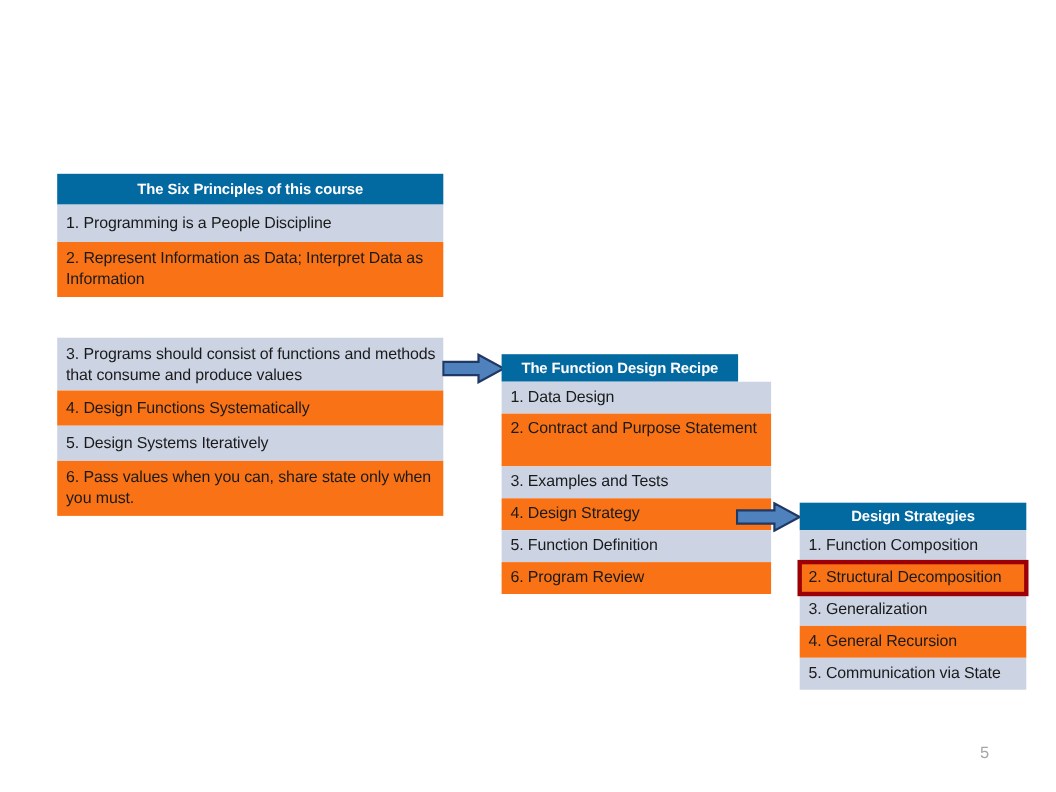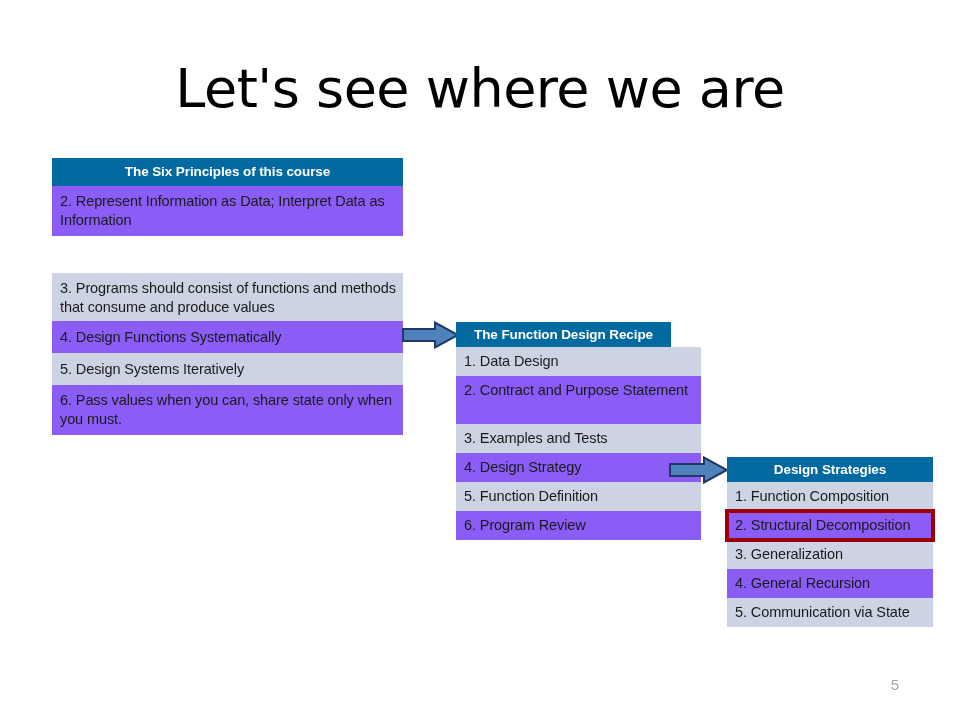--- a/index.html
+++ b/index.html
@@ -61,21 +61,21 @@
     color: #1a1a1a;
     font-size: 14.5px;
     line-height: 19px;
     display: flex;
     align-items: center;
     padding-left: 8px;
     padding-right: 6px;
     letter-spacing: -0.1px;
   }
   .tbl-row.dark  { background: #ccd4e4; }
-  .tbl-row.light { background: #8b5cf6; }
+  .tbl-row.light { background: #f97316; }
   .tbl-row .txt { display: block; }
 
   
   #table-principles { left: 52px; top: 158px; width: 351px; }
   #table-principles .tbl-header { width: 351px; height: 28px; }
   #table-principles .tbl-row { width: 351px; }
   #table-principles .r1 { height: 34px; }
   #table-principles .r2 { height: 50px; align-items: flex-start; padding-top: 6px; }
   #table-principles .r3 { height: 48px; align-items: flex-start; padding-top: 6px; margin-top: 37px; }
   #table-principles .r4 { height: 32px; }
@@ -130,25 +130,27 @@
     font-size: 15px;
     color: #a6a6a6;
     font-family: "Liberation Sans", sans-serif;
   }
 </style>
 </head>
 <body>
 
 <div id="slide">
 
-  <div class="slide-title">Let's see where we are</div>
 
   <div class="tbl" id="table-principles">
     <div class="tbl-header">The Six Principles of this course</div>
 
+    <div class="tbl-row dark r1">
+      <span class="txt">1. Programming  is a People Discipline</span>
+    </div>
     <div class="tbl-row light r2">
       <span class="txt">2. Represent Information  as Data; Interpret  Data as Information</span>
     </div>
     <div class="tbl-row dark r3">
       <span class="txt">3. Programs should consist of functions and methods that consume and produce values</span>
     </div>
     <div class="tbl-row light r4">
       <span class="txt">4. Design Functions Systematically</span>
     </div>
     <div class="tbl-row dark r5">

